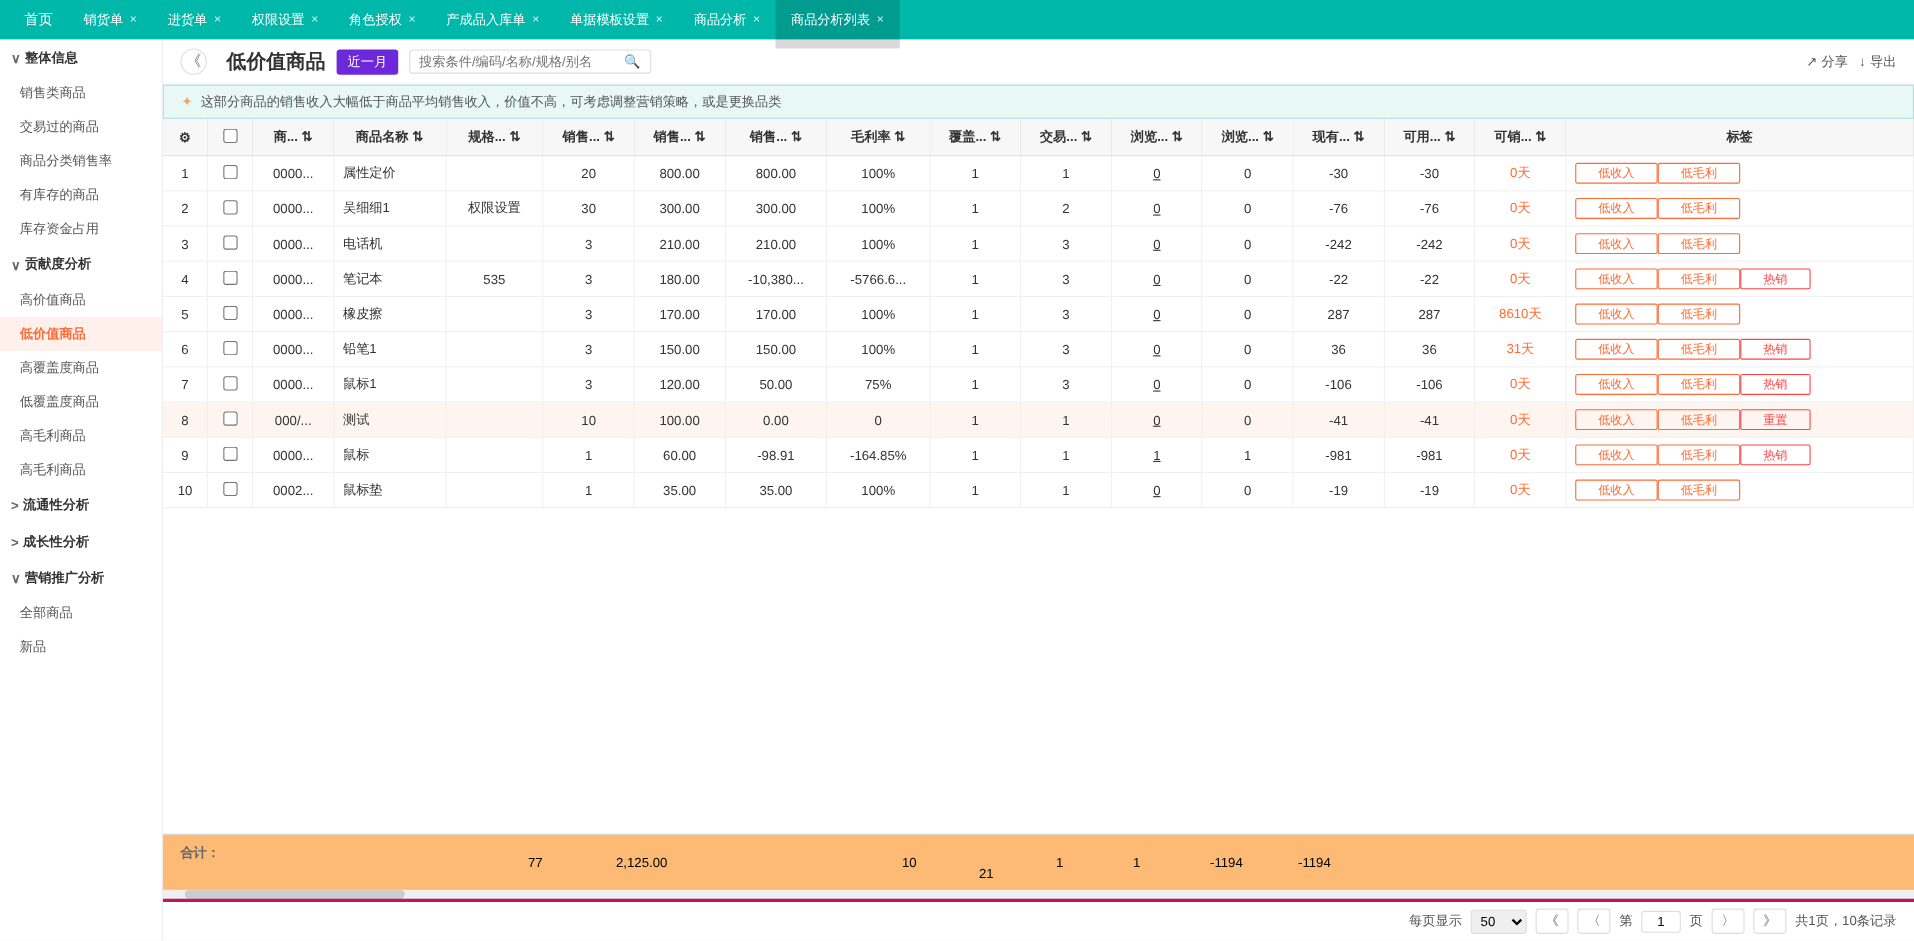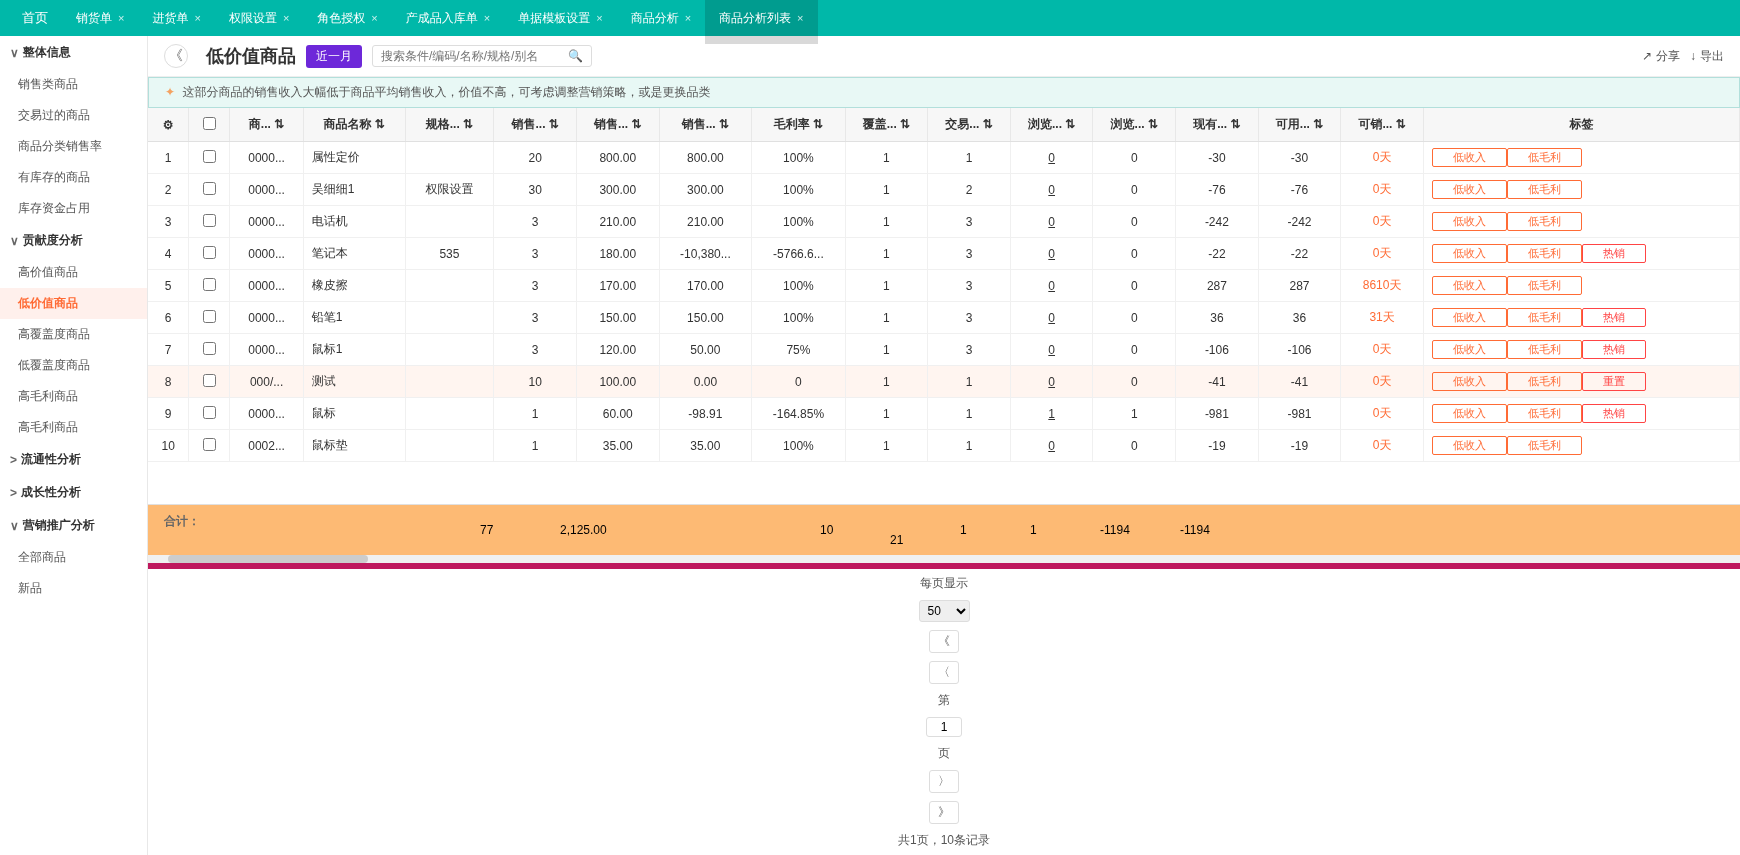--- a/index.html
+++ b/index.html
@@ -185,26 +185,25 @@
       font-size: 12px;
     }
     .footer-label { color: #666; margin-right: 20px; font-weight: bold; }
 
     
     .pagination-bar {
       display: flex;
       align-items: center;
       justify-content: flex-end;
       padding: 6px 16px;
-      border-top: 6px solid #be185d;
+      border-top: 3px solid #be185d;
       gap: 8px;
       flex-shrink: 0;
       font-size: 12px;
       color: #555;
-      flex-direction: column;
     }
     .pagination-bar select {
       border: 1px solid #ddd;
       padding: 2px 4px;
       border-radius: 3px;
     }
     .page-btn {
       border: 1px solid #ddd;
       background: #fff;
       padding: 2px 8px;

